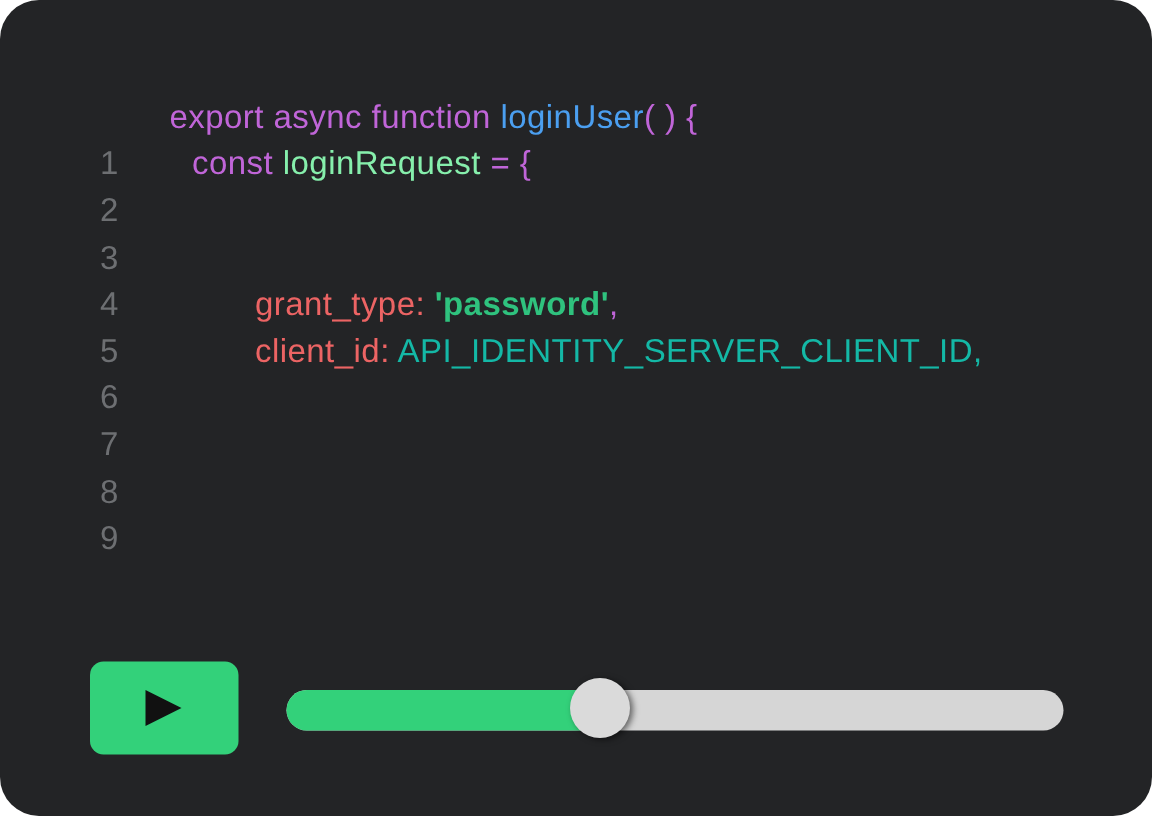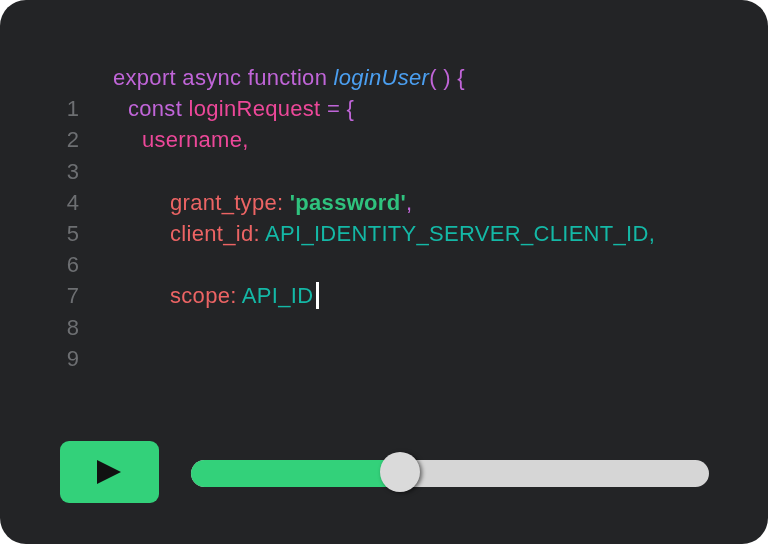--- a/index.html
+++ b/index.html
@@ -16,22 +16,22 @@
   .line { position:relative; height:31.2px; line-height:31.2px; white-space:pre; }
   .ln {
     position:absolute; left:58px; width:30px; text-align:center;
     color:#6d6f72;
   }
   .code { position:absolute; top:0; }
   .indent0 { left:113px; }
   .indent1 { left:128px; }
   .indent2 { left:142px; }
   .kw { color:#c065d8;text-align:right; }
-  .fn { color:#4b9ff0;font-style:italic; }
-  .plain { color:#ec4899; }
+  .fn { color:#4b9ff0; }
+  .plain { color:#86efac; }
   .key { color:#ec6464;margin-left:28px; }
   .str { color:#2fc27e;font-weight:bold; }
   .const { color:#14b8a6; }
   .cursor {
     display:inline-block; width:3px; height:27px; background:#ffffff;
     vertical-align:middle; margin-left:3px; position:relative; top:-2px;
   }
   .play-btn {
     position:absolute; left:60px; top:441px; width:99px; height:62px;
     background:#33d17a; border-radius:9px; cursor:pointer;
@@ -64,39 +64,37 @@
     <div class="line">
       <span class="ln">1</span>
       <span class="code indent0"><span class="kw">export async function </span><span class="fn">loginUser</span><span class="kw">( ) {</span></span>
     </div>
     <div class="line">
       <span class="ln">2</span>
       <span class="code indent1"><span class="kw">const </span><span class="plain">loginRequest </span><span class="kw">= {</span></span>
     </div>
     <div class="line">
       <span class="ln">3</span>
-      <span class="code indent2"><span class="plain">username,</span></span>
     </div>
     <div class="line">
       <span class="ln">4</span>
     </div>
     <div class="line">
       <span class="ln">5</span>
       <span class="code indent2"><span class="key">grant_type: </span><span class="str">'password'</span><span class="kw">,</span></span>
     </div>
     <div class="line">
       <span class="ln">6</span>
       <span class="code indent2"><span class="key">client_id: </span><span class="const">API_IDENTITY_SERVER_CLIENT_ID,</span></span>
     </div>
     <div class="line">
       <span class="ln">7</span>
     </div>
     <div class="line">
       <span class="ln">8</span>
-      <span class="code indent2"><span class="key">scope: </span><span class="const">API_ID</span><span class="cursor"></span></span>
     </div>
     <div class="line">
       <span class="ln">9</span>
     </div>
   </div>
 
   <div class="play-btn">
     <span class="play-icon"></span>
   </div>
 

